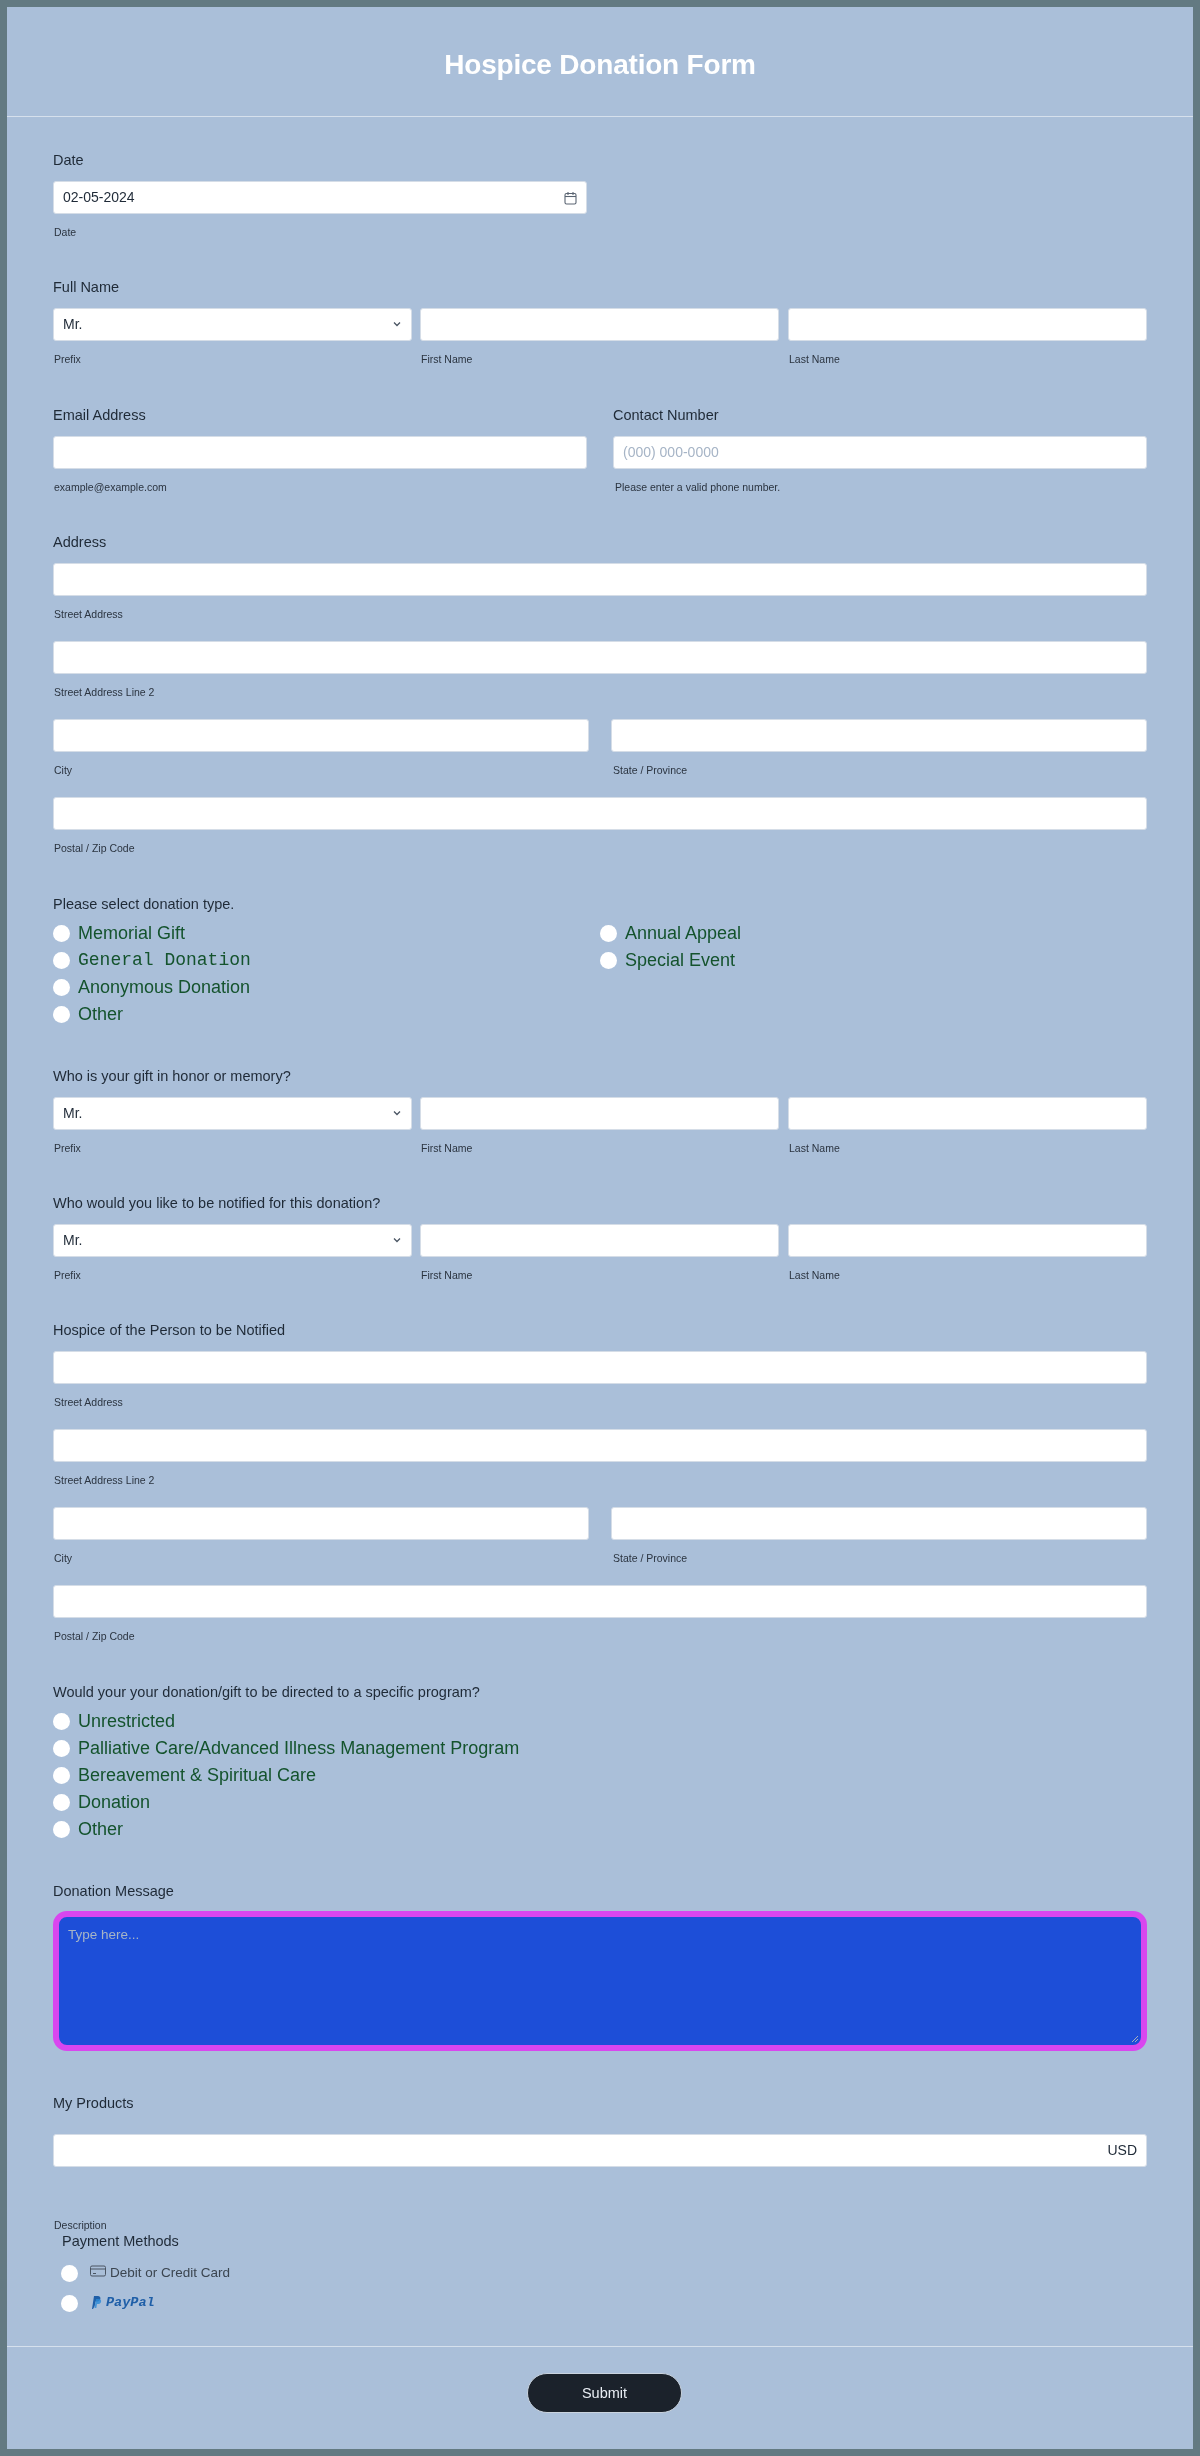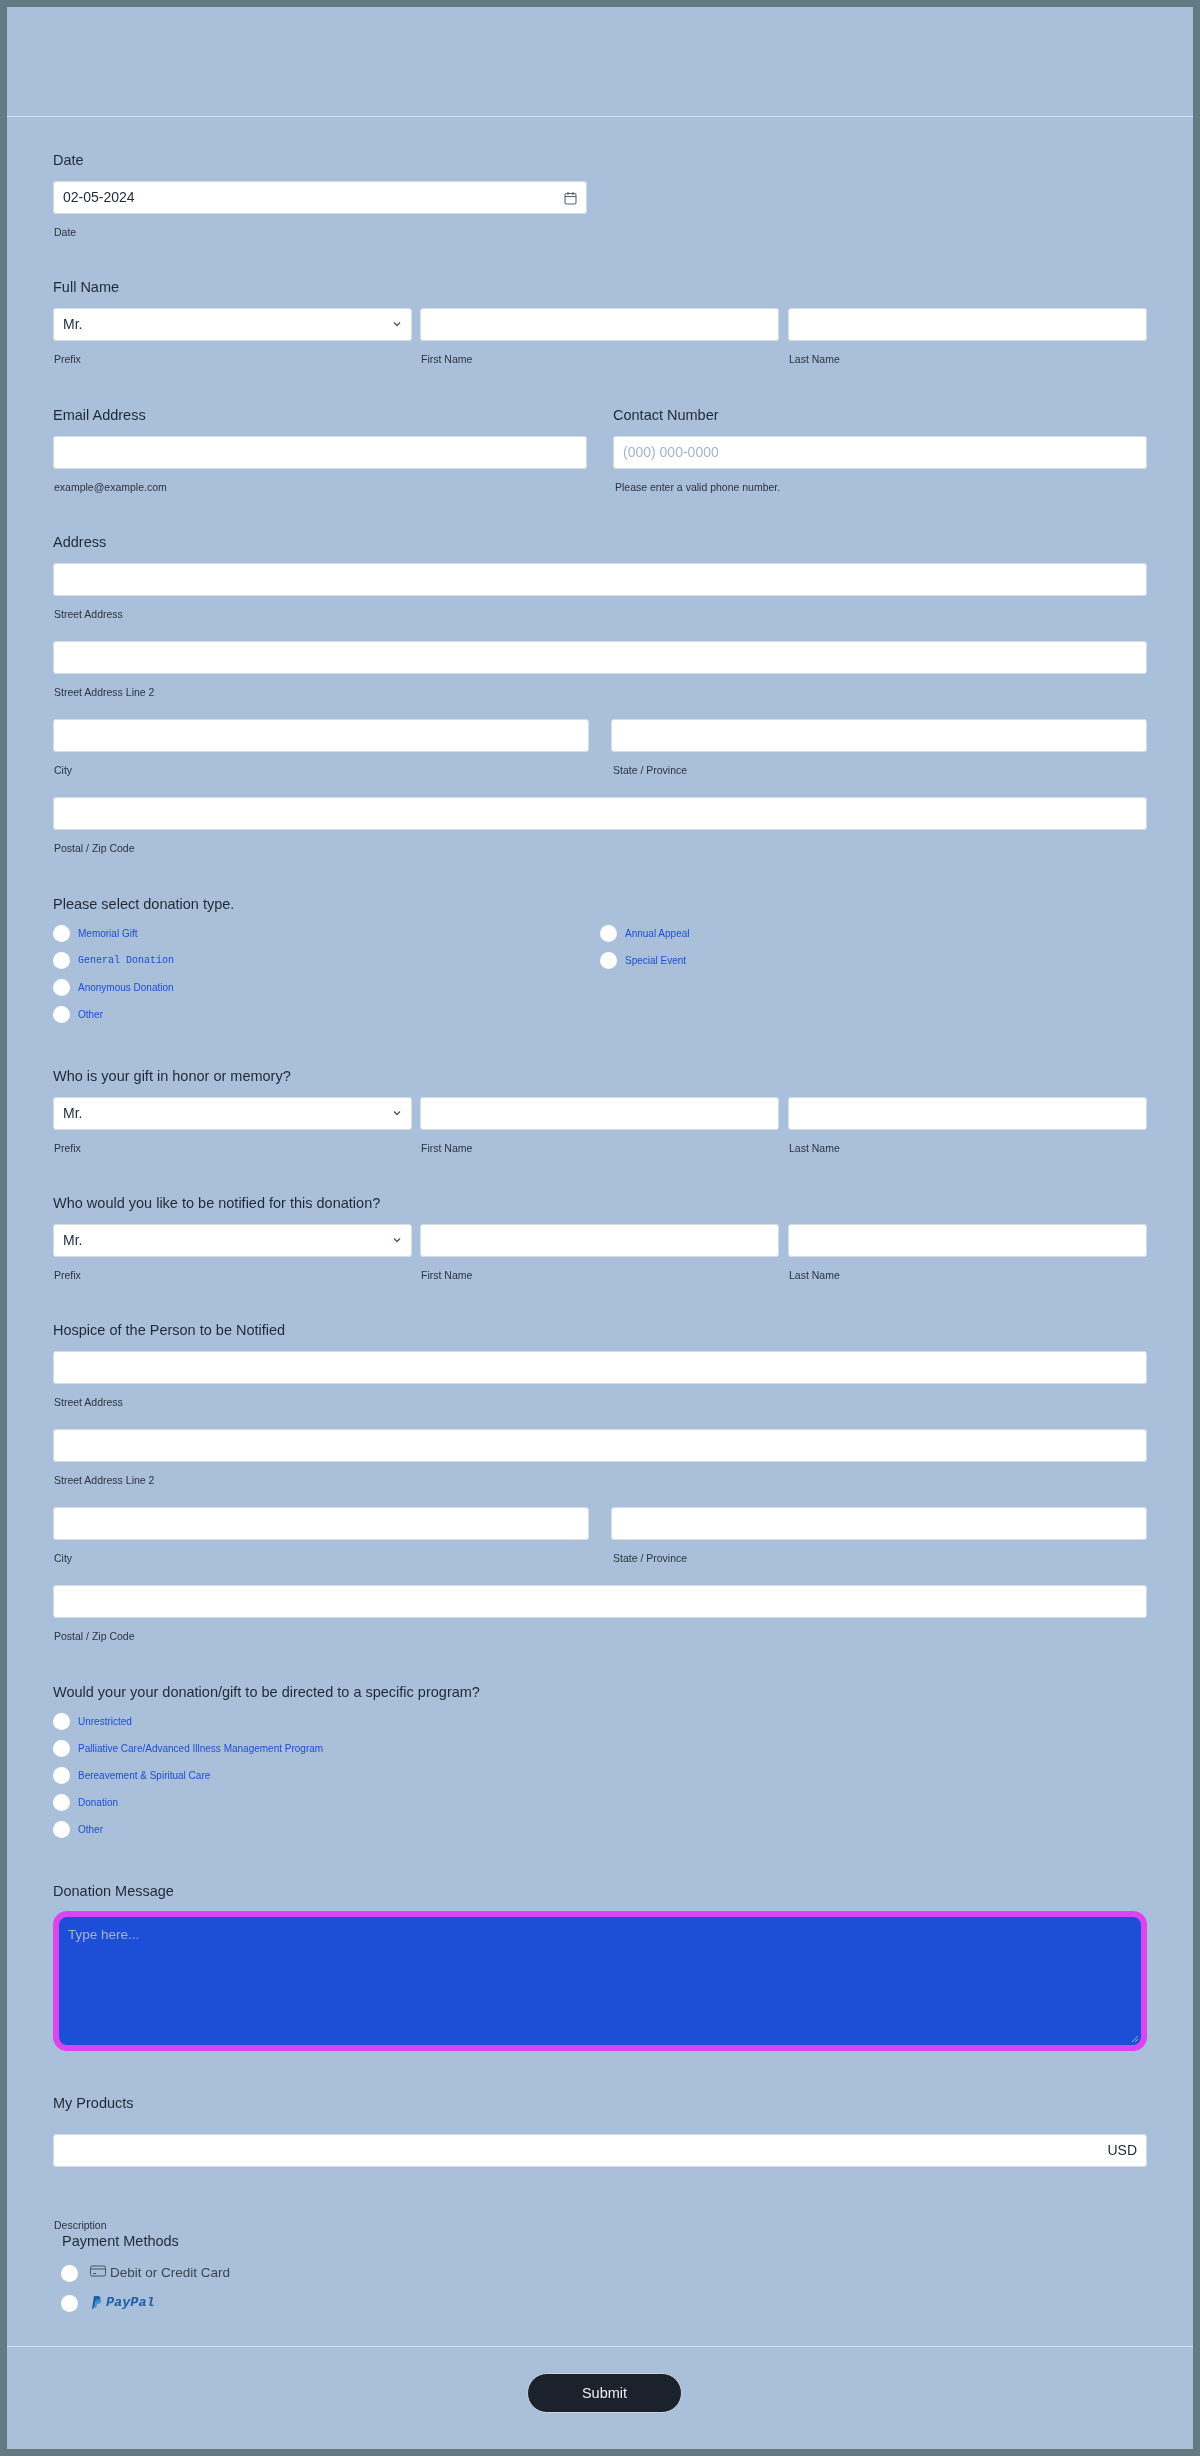--- a/index.html
+++ b/index.html
@@ -21,21 +21,21 @@
   .abs { position: absolute; }
   .label { position: absolute; left: 46px; font-size: 14.5px; color: #1f2a37; }
   .sub { position: absolute; font-size: 10.5px; color: #2b3440; }
   .field {
     position: absolute; height: 33px; box-sizing: border-box;
     background: #ffffff; border: 1px solid #d5dde7; border-radius: 3px;
     font-size: 14px; color: #1f2a37; padding: 0 9px; line-height: 31px;
   }
   .placeholder { color: #a6b4c6; }
   .chev { position: absolute; right: 9px; top: 10px; width: 10px; height: 10px; }
-  .radio-row { position: absolute; height: 20px; display: flex; align-items: center; font-size: 10px; color: #1d4ed8; }
+  .radio-row { position: absolute; height: 20px; display: flex; align-items: center; font-size: 18px; color: #14532d; }
   .radio { width: 17px; height: 17px; border-radius: 50%; background: #ffffff; margin-right: 8px; flex: 0 0 auto; }
   .textarea {
     position: absolute; left: 46px; width: 1094px; top: 1904px; height: 140px; box-sizing: border-box;
     background: #1d4ed8; border: 6px solid #d946ef; border-radius: 14px;
   }
   .textarea .ph { position: absolute; left: 9px; top: 10px; font-size: 13.5px; color: #a6b4c6; }
   .resize { position: absolute; right: 2px; bottom: 2px; width: 8px; height: 8px; }
   .submit {
     position: absolute; left: 520px; top: 2366px; width: 155px; height: 40px;
     background: #1b222b; border: 1px solid #c9d3de; border-radius: 20px; box-sizing: border-box;
@@ -43,20 +43,21 @@
   }
   .pay-row { position: absolute; left: 54px; display: flex; align-items: flex-start; font-size: 13.5px; color: #3b4550; }
   .pay-row .radio { margin-right: 12px; }
   .paypal { font-style: italic; font-weight: bold; color: #1f5fa8; font-size: 13.5px; }
 </style>
 </head>
 <body>
 
 <div class="form">
 
+  <div class="title">Hospice Donation Form</div>
   <div class="divider" style="top:109px;"></div>
 
   <div class="label" style="top:145px;">Date</div>
   <div class="field" style="left:46px; top:174px; width:534px;">
     <span>02-05-2024</span>
     <svg class="abs" style="right:9px; top:9px;" width="13" height="14" viewBox="0 0 13 14">
       <rect x="1" y="2.5" width="11" height="10.5" rx="1.5" fill="none" stroke="#5a6472" stroke-width="1.1"></rect>
       <line x1="1" y1="5.5" x2="12" y2="5.5" stroke="#5a6472" stroke-width="1.1"></line>
       <line x1="4" y1="1" x2="4" y2="4" stroke="#5a6472" stroke-width="1.1"></line>
       <line x1="9" y1="1" x2="9" y2="4" stroke="#5a6472" stroke-width="1.1"></line>

